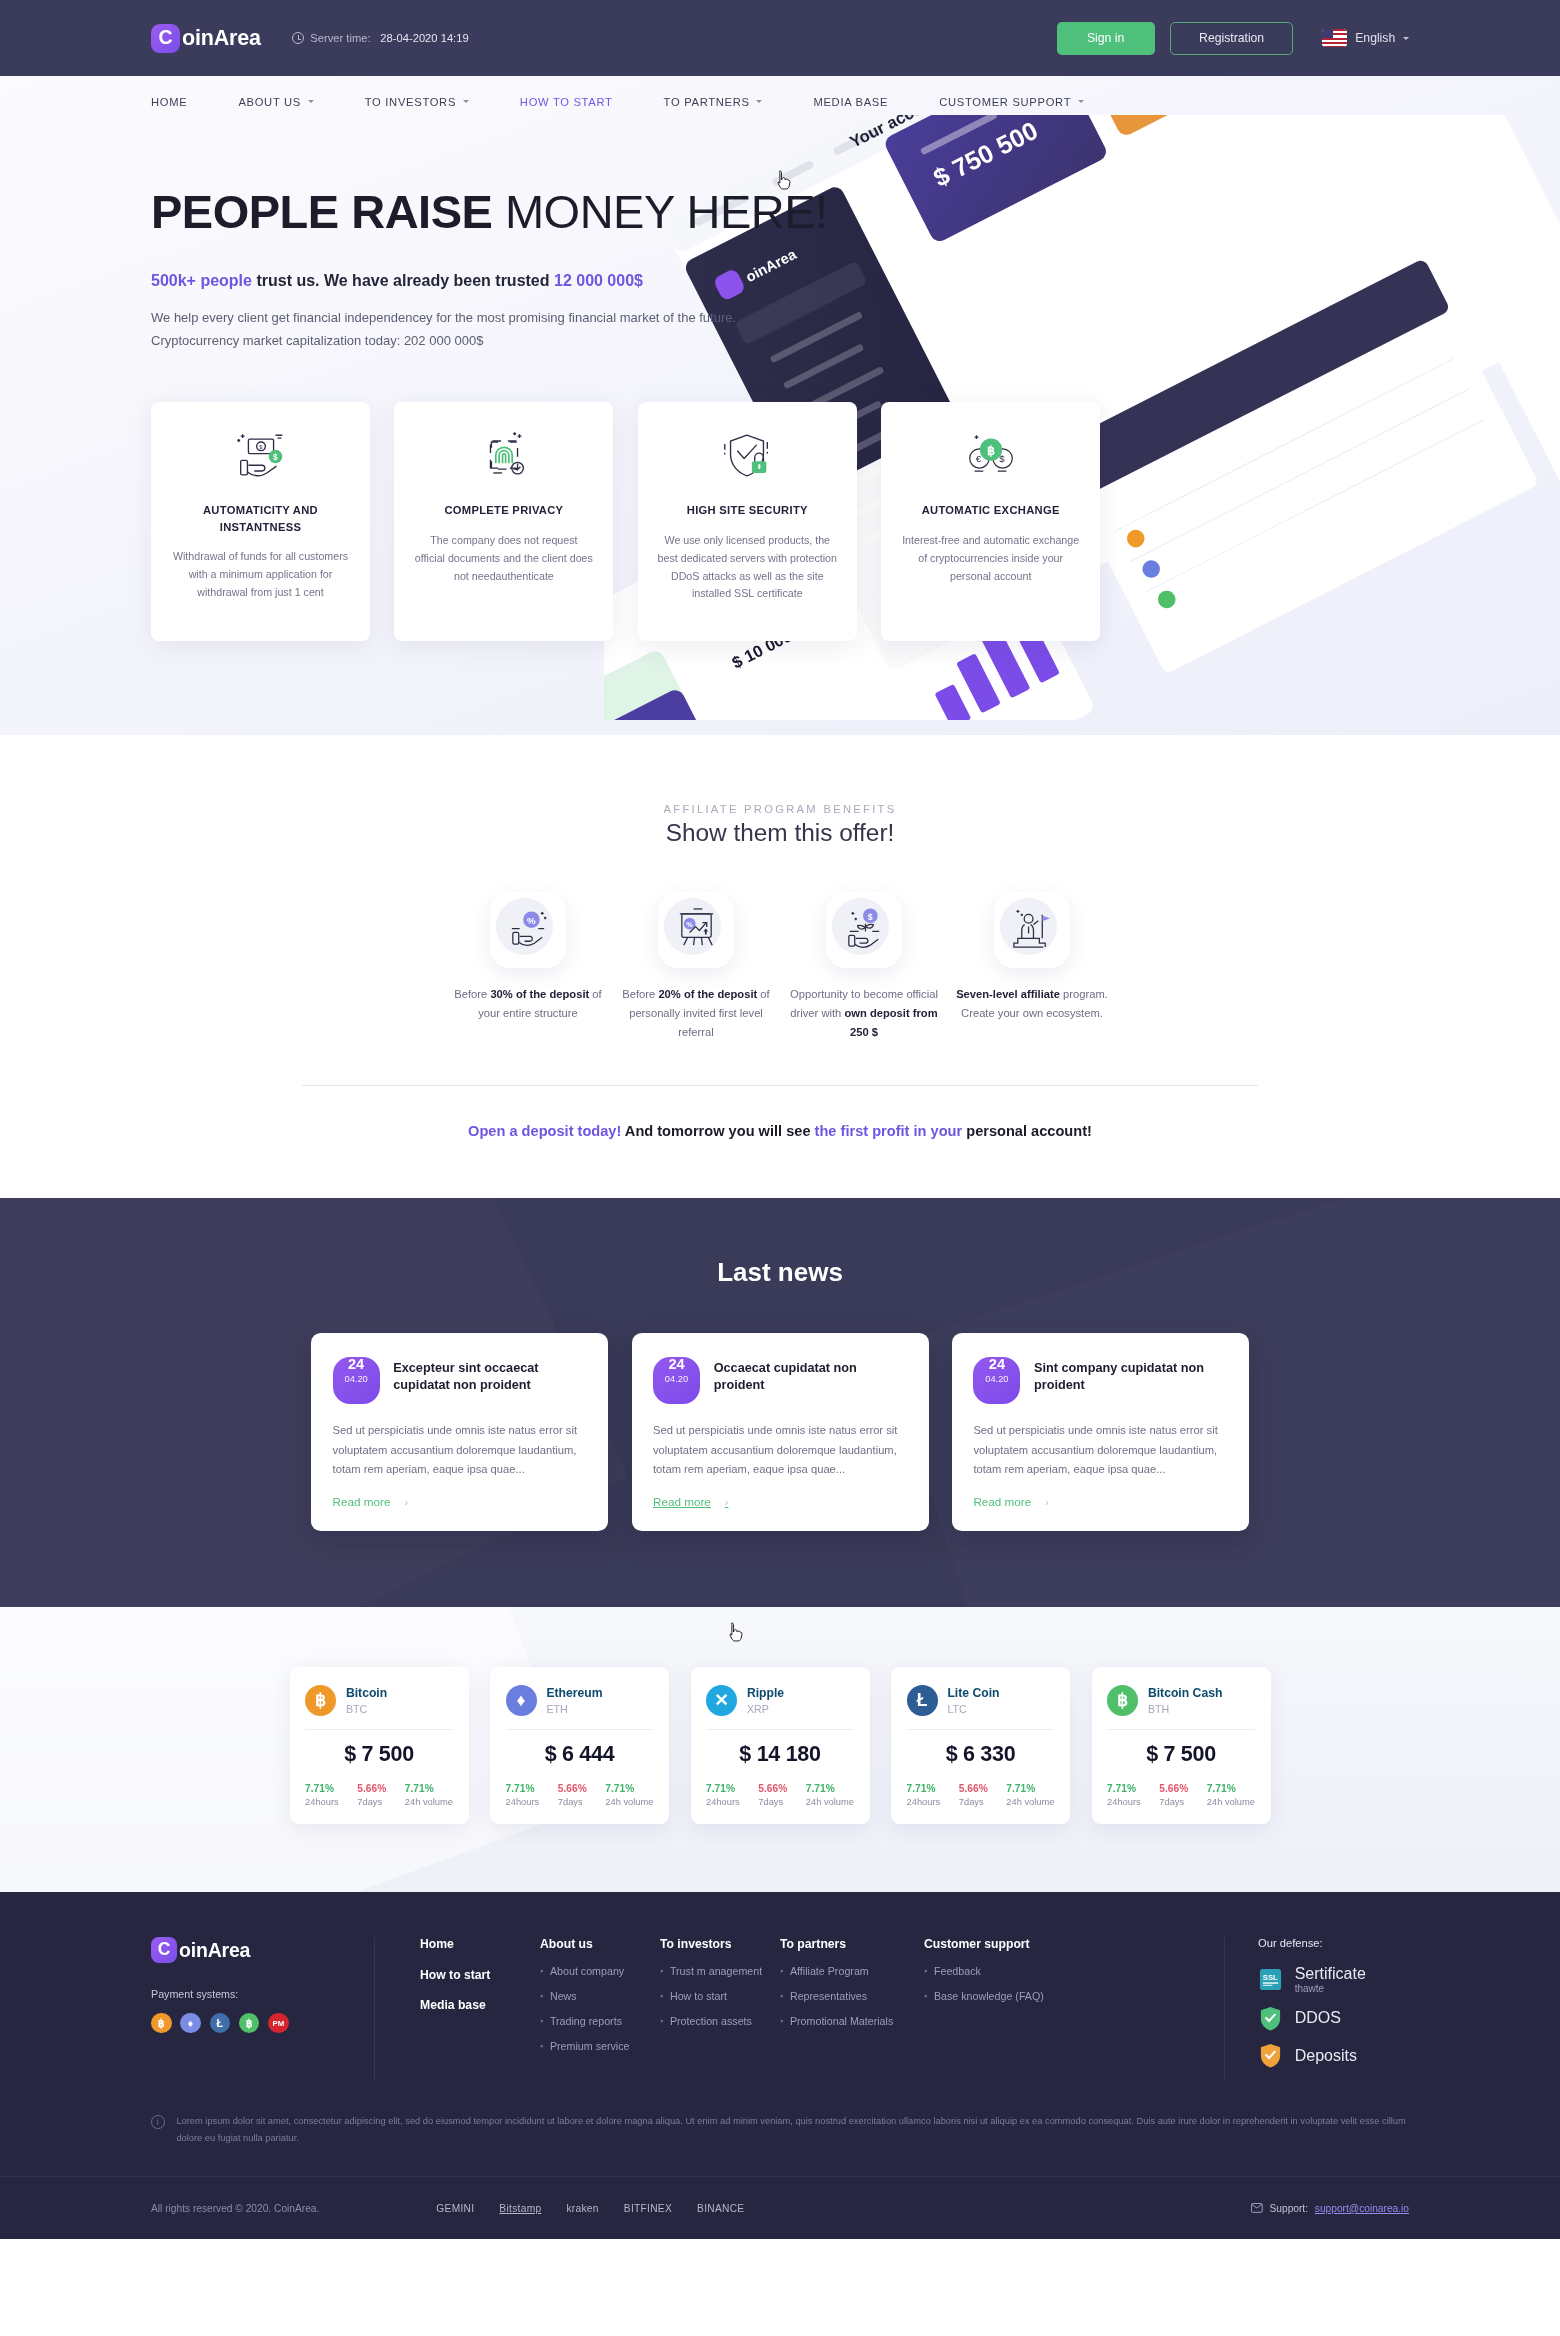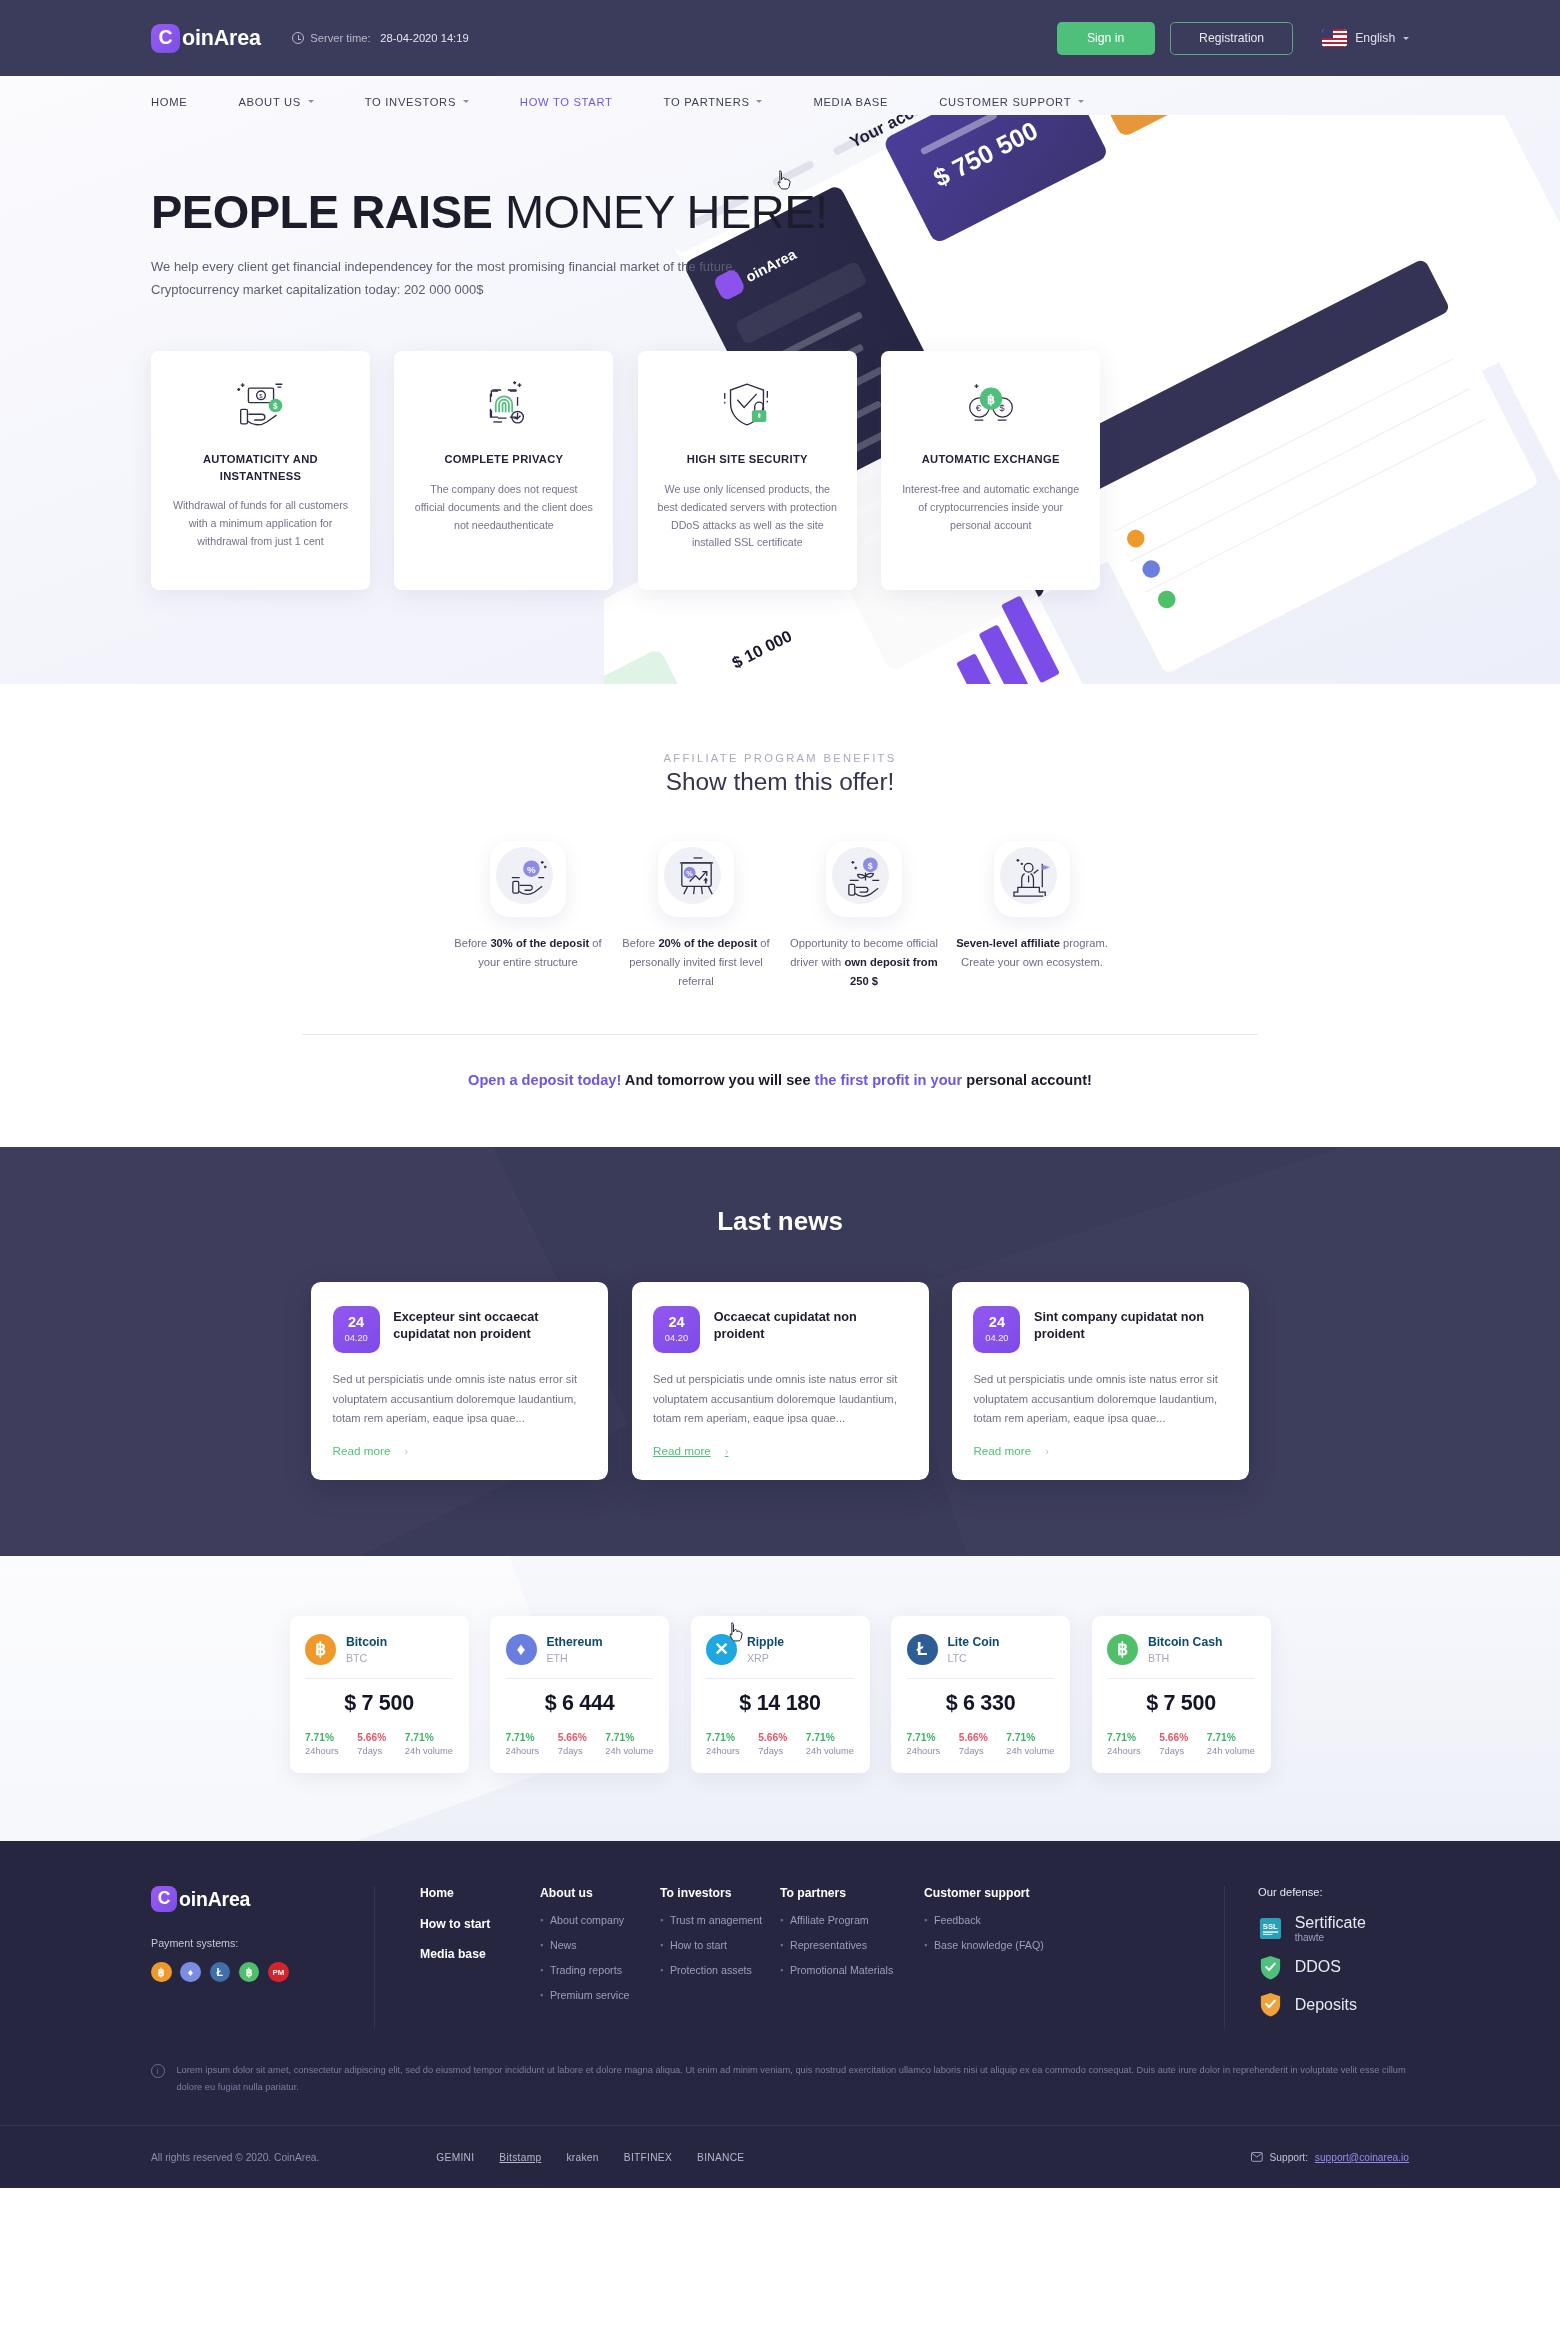--- a/index.html
+++ b/index.html
@@ -161,23 +161,23 @@
     background: rgba(255,255,255,0.02); transform: rotate(-18deg);
   }
   .news-h2 { text-align: center; color: #fff; font-size: 26px; font-weight: 800; position: relative; z-index: 2;}
   .news-cards { display: flex; gap: 23.4px; justify-content: center; margin-top: 45px; position: relative; z-index: 2;}
   .ncard {
     width: 297px; background: #fff; border-radius: 9.8px; padding: 23.4px 21.5px 21.5px;
     box-shadow: 0 9.8px 29px rgba(10,10,40,0.18);
   }
   .ncard-head { display: flex; gap: 13.7px; align-items: flex-start; }
   .ncard-date {
-    width: 47px; height: 47px; border-radius: 10px; flex: none;
+    width: 47px; height: 47px; border-radius: 17px; flex: none;
     background: linear-gradient(140deg,#9557ef,#7b4be8);
-    color:#fff; display:flex; flex-direction:column; align-items:center; justify-content:center;
+    color:#fff; display:flex; flex-direction:column; align-items:center; justify-content:flex-start;
   }
   .ncard-date .d { font-size: 14.6px; font-weight: bold; line-height: 1;}
   .ncard-date .m { font-size: 9.3px; margin-top: 2.9px; opacity: .92;}
   .ncard-title { font-size: 12.7px; font-weight: bold; color: #1d1d2e; line-height: 1.4; padding-top: 2.9px;}
   .ncard-body { margin-top: 17.6px; font-size: 11.2px; line-height: 1.72; color: #6f6f88;}
   .ncard-more { margin-top: 15.6px; display: inline-flex; align-items: flex-end; gap: 14px; color: #4fbf7c; font-size: 11.7px; cursor: pointer;}
   .ncard-more.hov { text-decoration: underline; }
   .chev { font-size: 10.7px; color:#9ad5b2;}
   .cursor-hand2 { position: absolute; left: 727px; top: 1622px; width: 17.6px; height: 21.5px; z-index: 40;}
 
@@ -415,20 +415,23 @@
       <path d="M5 1 C6 1 6.6 1.7 6.6 2.6 L6.6 10.2 L7.6 8.4 C8 7.7 8.9 7.5 9.5 7.9 C10.1 8.3 10.3 9 10 9.7
                L10 9.7 L11.6 9.3 C12.3 9.1 13 9.5 13.2 10.2 L13.2 10.2 L14.6 10.7 C15.3 11 15.6 11.7 15.4 12.4
                L14.3 17 C14 18.4 12.8 19.4 11.4 19.4 L8 19.4 C6.9 19.4 5.9 18.8 5.4 17.8 L3.3 14 L3.3 14
                L3.4 12.2 L5 13.4 L5 2.6 C5 1.7 4 1 5 1 Z" fill="#ffffff" stroke="#1c1c2b" stroke-width="1"></path>
     </svg>
 
     <div class="hero-inner">
       <h1 class="hero-title">
         <b>PEOPLE RAISE</b><span> MONEY HERE!</span>
       </h1>
+      <div class="hero-sub">
+        <span class="hl">500k+ people</span><span> trust us. We have already been trusted </span><span class="hl">12 000 000$</span>
+      </div>
       <div class="hero-desc">We help every client get financial independencey for the most promising financial market of the future. Cryptocurrency market capitalization today: 202 000 000$</div>
 
       <div class="features" id="feature-list">
           <div class="fcard">
      <div class="fcard-icon">
               <svg width="60" height="57" viewBox="0 0 62 58" fill="none" stroke="#2d2d44" stroke-width="1.4">
       <rect x="18" y="11" width="26" height="15" rx="1.5"></rect>
                 <circle cx="31" cy="18.5" r="4.5"></circle>
       <text x="29.3" y="21.5" font-size="6" fill="#2d2d44" stroke="none" font-family="Liberation Sans, sans-serif">$</text>
       <path d="M46 7 h7 M48 10 h4"></path>

